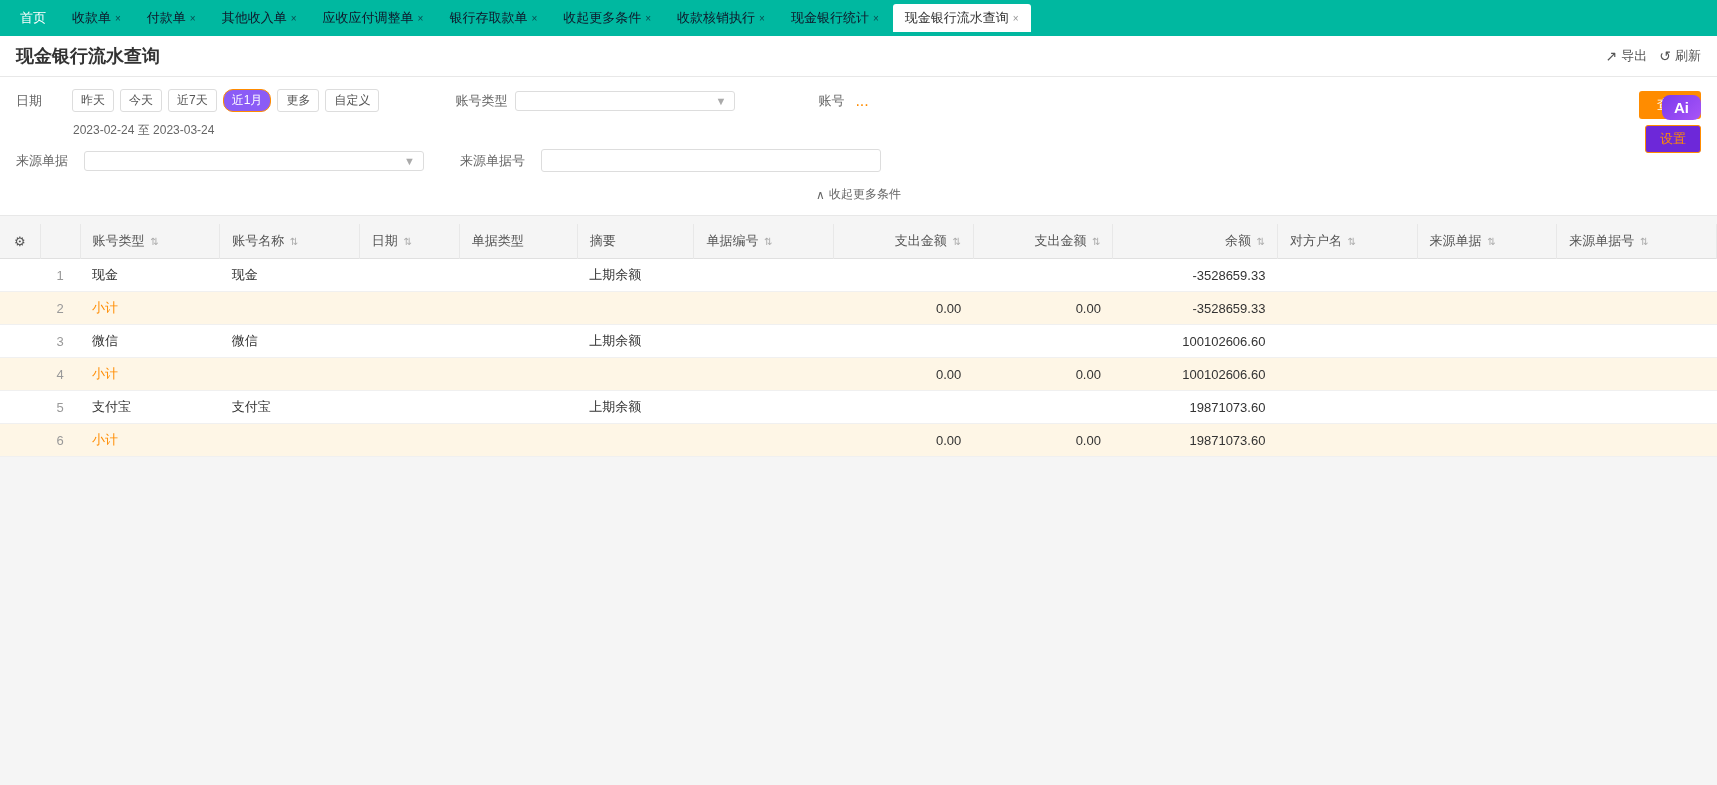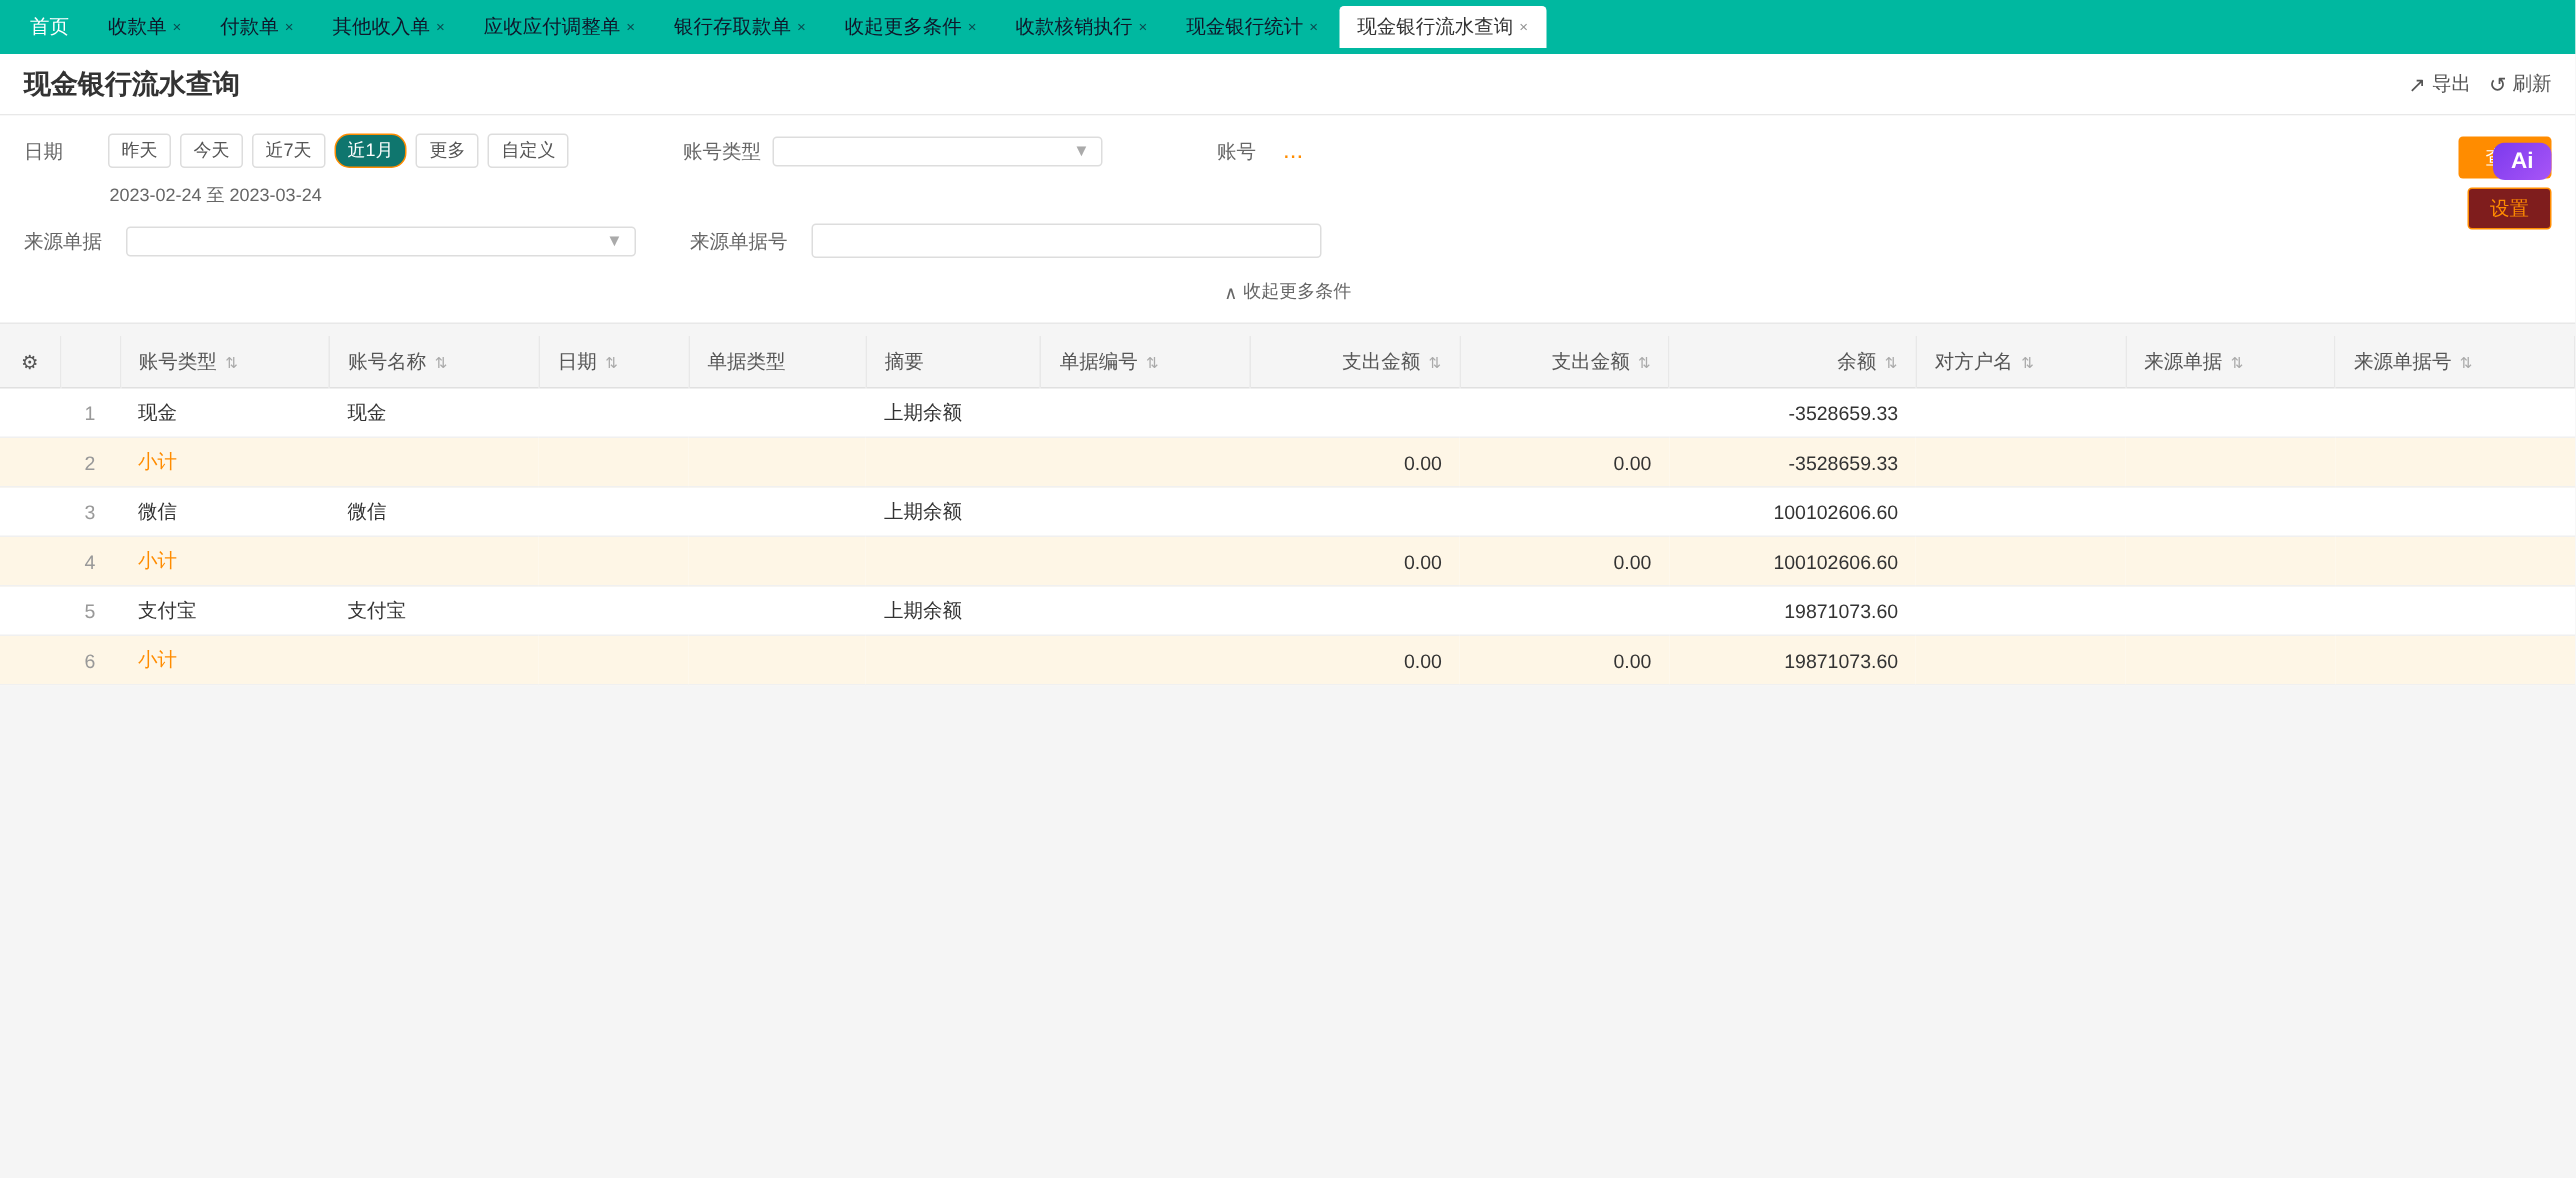--- a/index.html
+++ b/index.html
@@ -88,21 +88,21 @@
     .date-btn {
       padding: 2px 8px;
       border: 1px solid #ddd;
       border-radius: 3px;
       background: #fff;
       cursor: pointer;
       font-size: 12px;
       color: #555;
     }
     .date-btn.active {
-      background: #0f766e;
+      background: #8b5cf6;
       color: #fff;
       border-color: #ff8c00;
       border-radius: 10px;
     }
     .date-range {
       font-size: 12px;
       color: #666;
       margin-left: 5px;
     }
     .filter-select {
@@ -128,21 +128,21 @@
     .query-btn {
       background: #ff8c00;
       color: #fff;
       border: none;
       padding: 5px 18px;
       border-radius: 3px;
       cursor: pointer;
       font-size: 13px;
     }
     .settings-btn {
-      background: #7f1d1d;
+      background: #6d28d9;
       color: #ff8c00;
       border: 1px solid #ff8c00;
       padding: 4px 14px;
       border-radius: 3px;
       cursor: pointer;
       font-size: 13px;
     }
     .more-dots {
       color: #ff8c00;
       font-size: 16px;
@@ -306,21 +306,21 @@
           <button class="date-btn">更多</button>
           <button class="date-btn">自定义</button>
         </div>
         <div style="margin-left:60px; display:flex; align-items:center; gap:8px;">
           <span class="filter-label">账号类型</span>
           <div class="filter-select" style="min-width:220px;">
             <span class="filter-select-text"></span>
             <span style="color:#aaa; font-size:11px;">▼</span>
           </div>
         </div>
-        <div style="margin-left:60px; display:flex; align-items:center; gap:0;">
+        <div style="margin-left:60px; display:flex; align-items:center; gap:0;text-align:center;">
           <span class="filter-label">账号</span>
           <span class="more-dots">...</span>
         </div>
       </div>
       <div style="padding-left:52px; margin-bottom:10px;">
         <span class="date-range">2023-02-24 至 2023-03-24</span>
       </div>
 
       <div class="filter-row">
         <span class="filter-label">来源单据</span>

